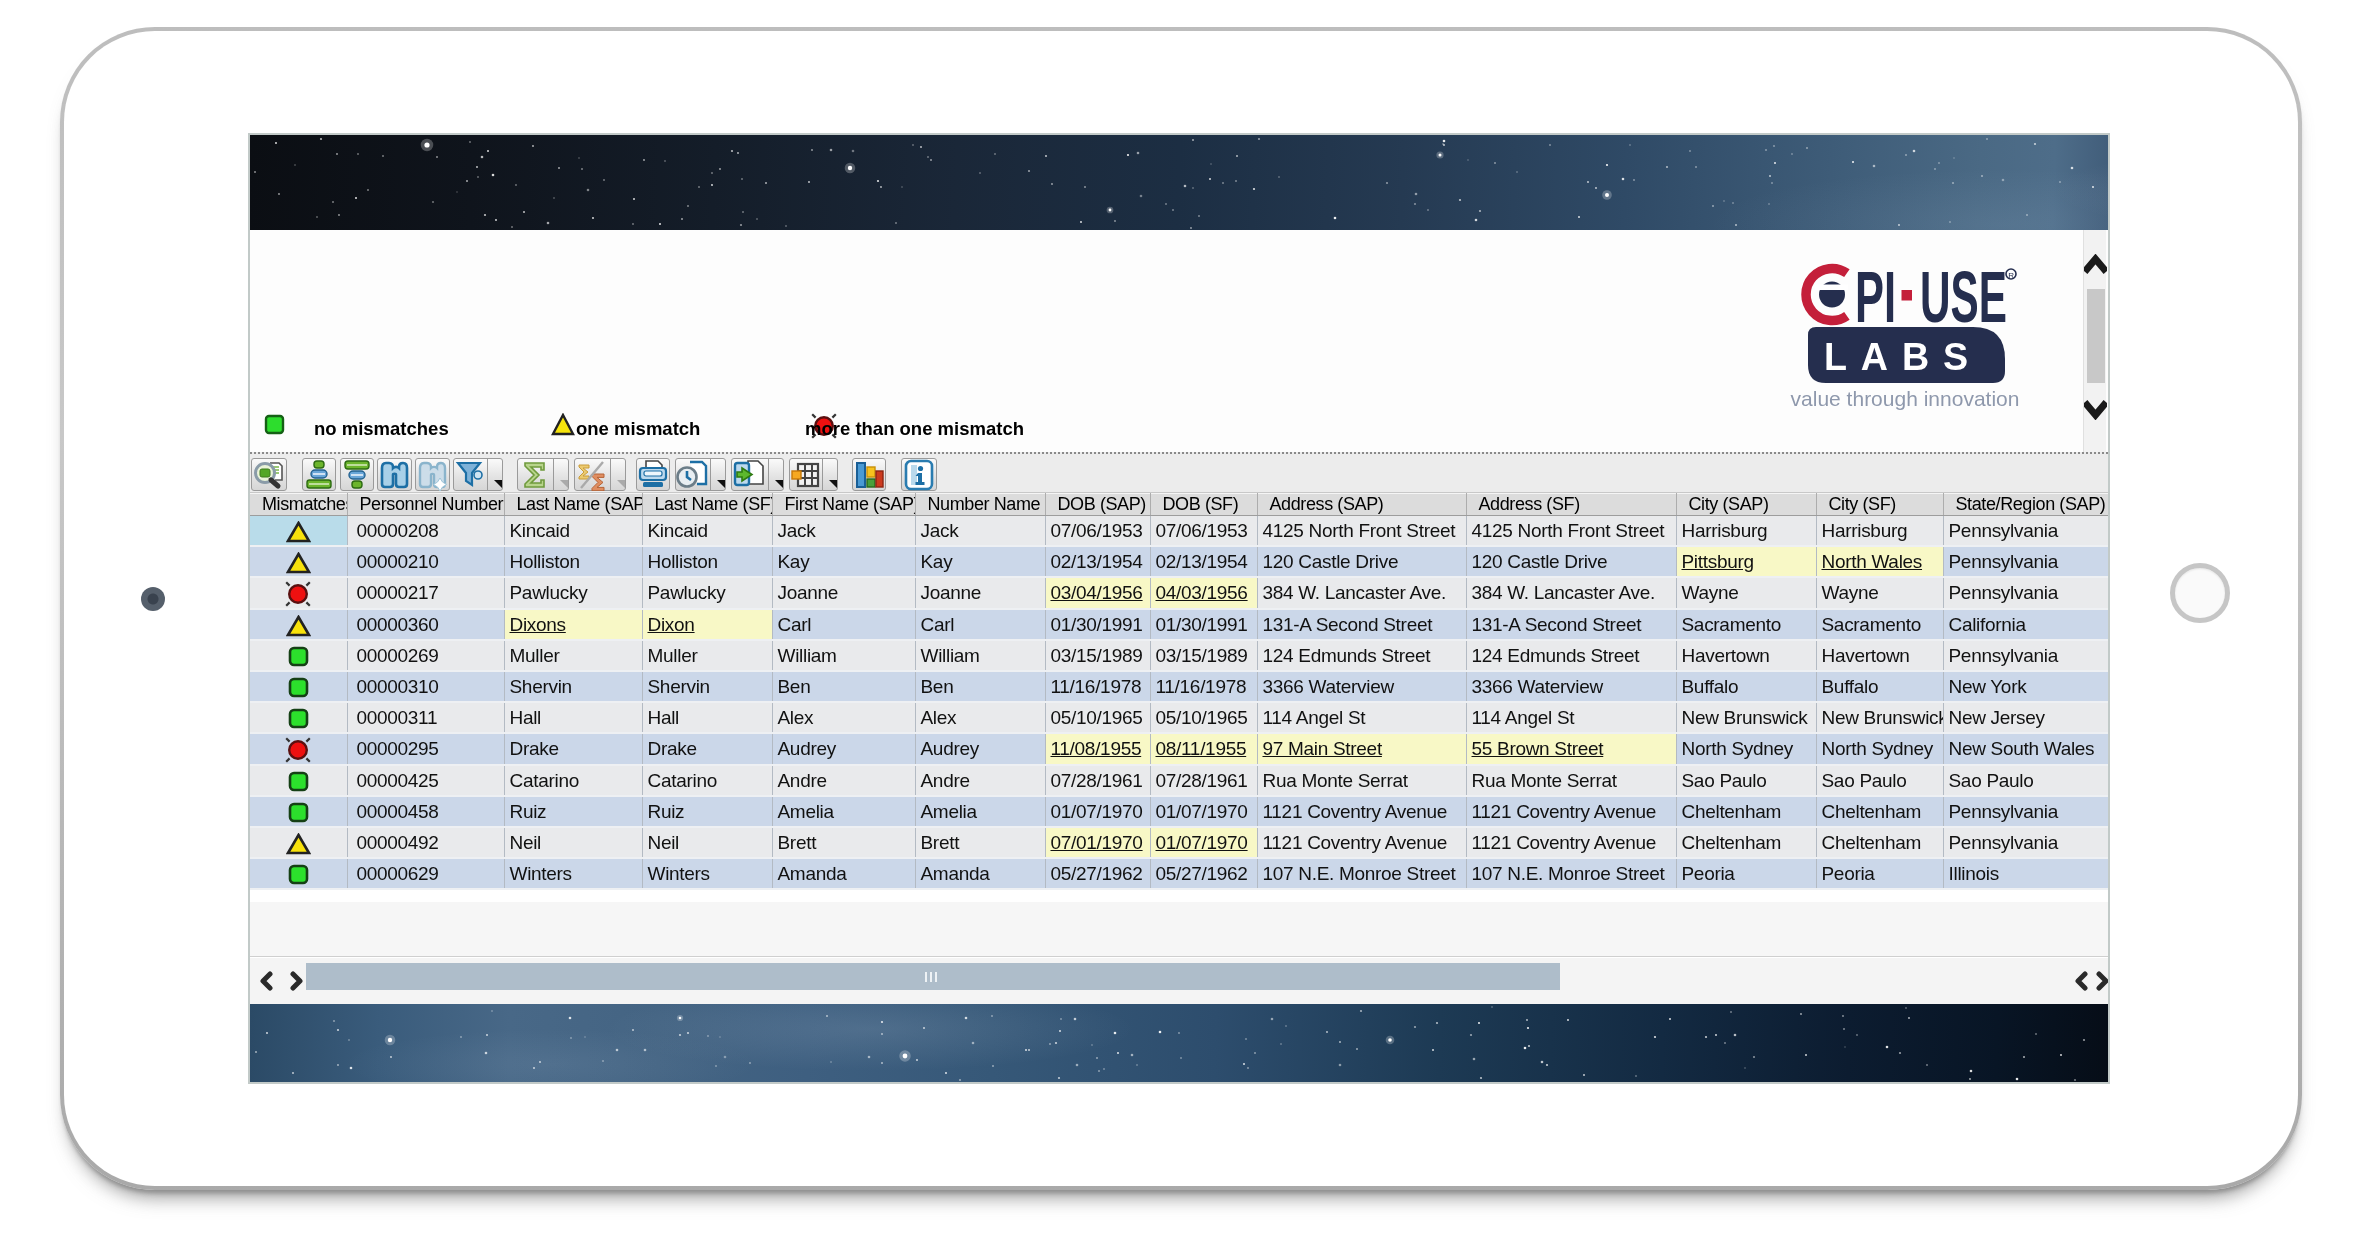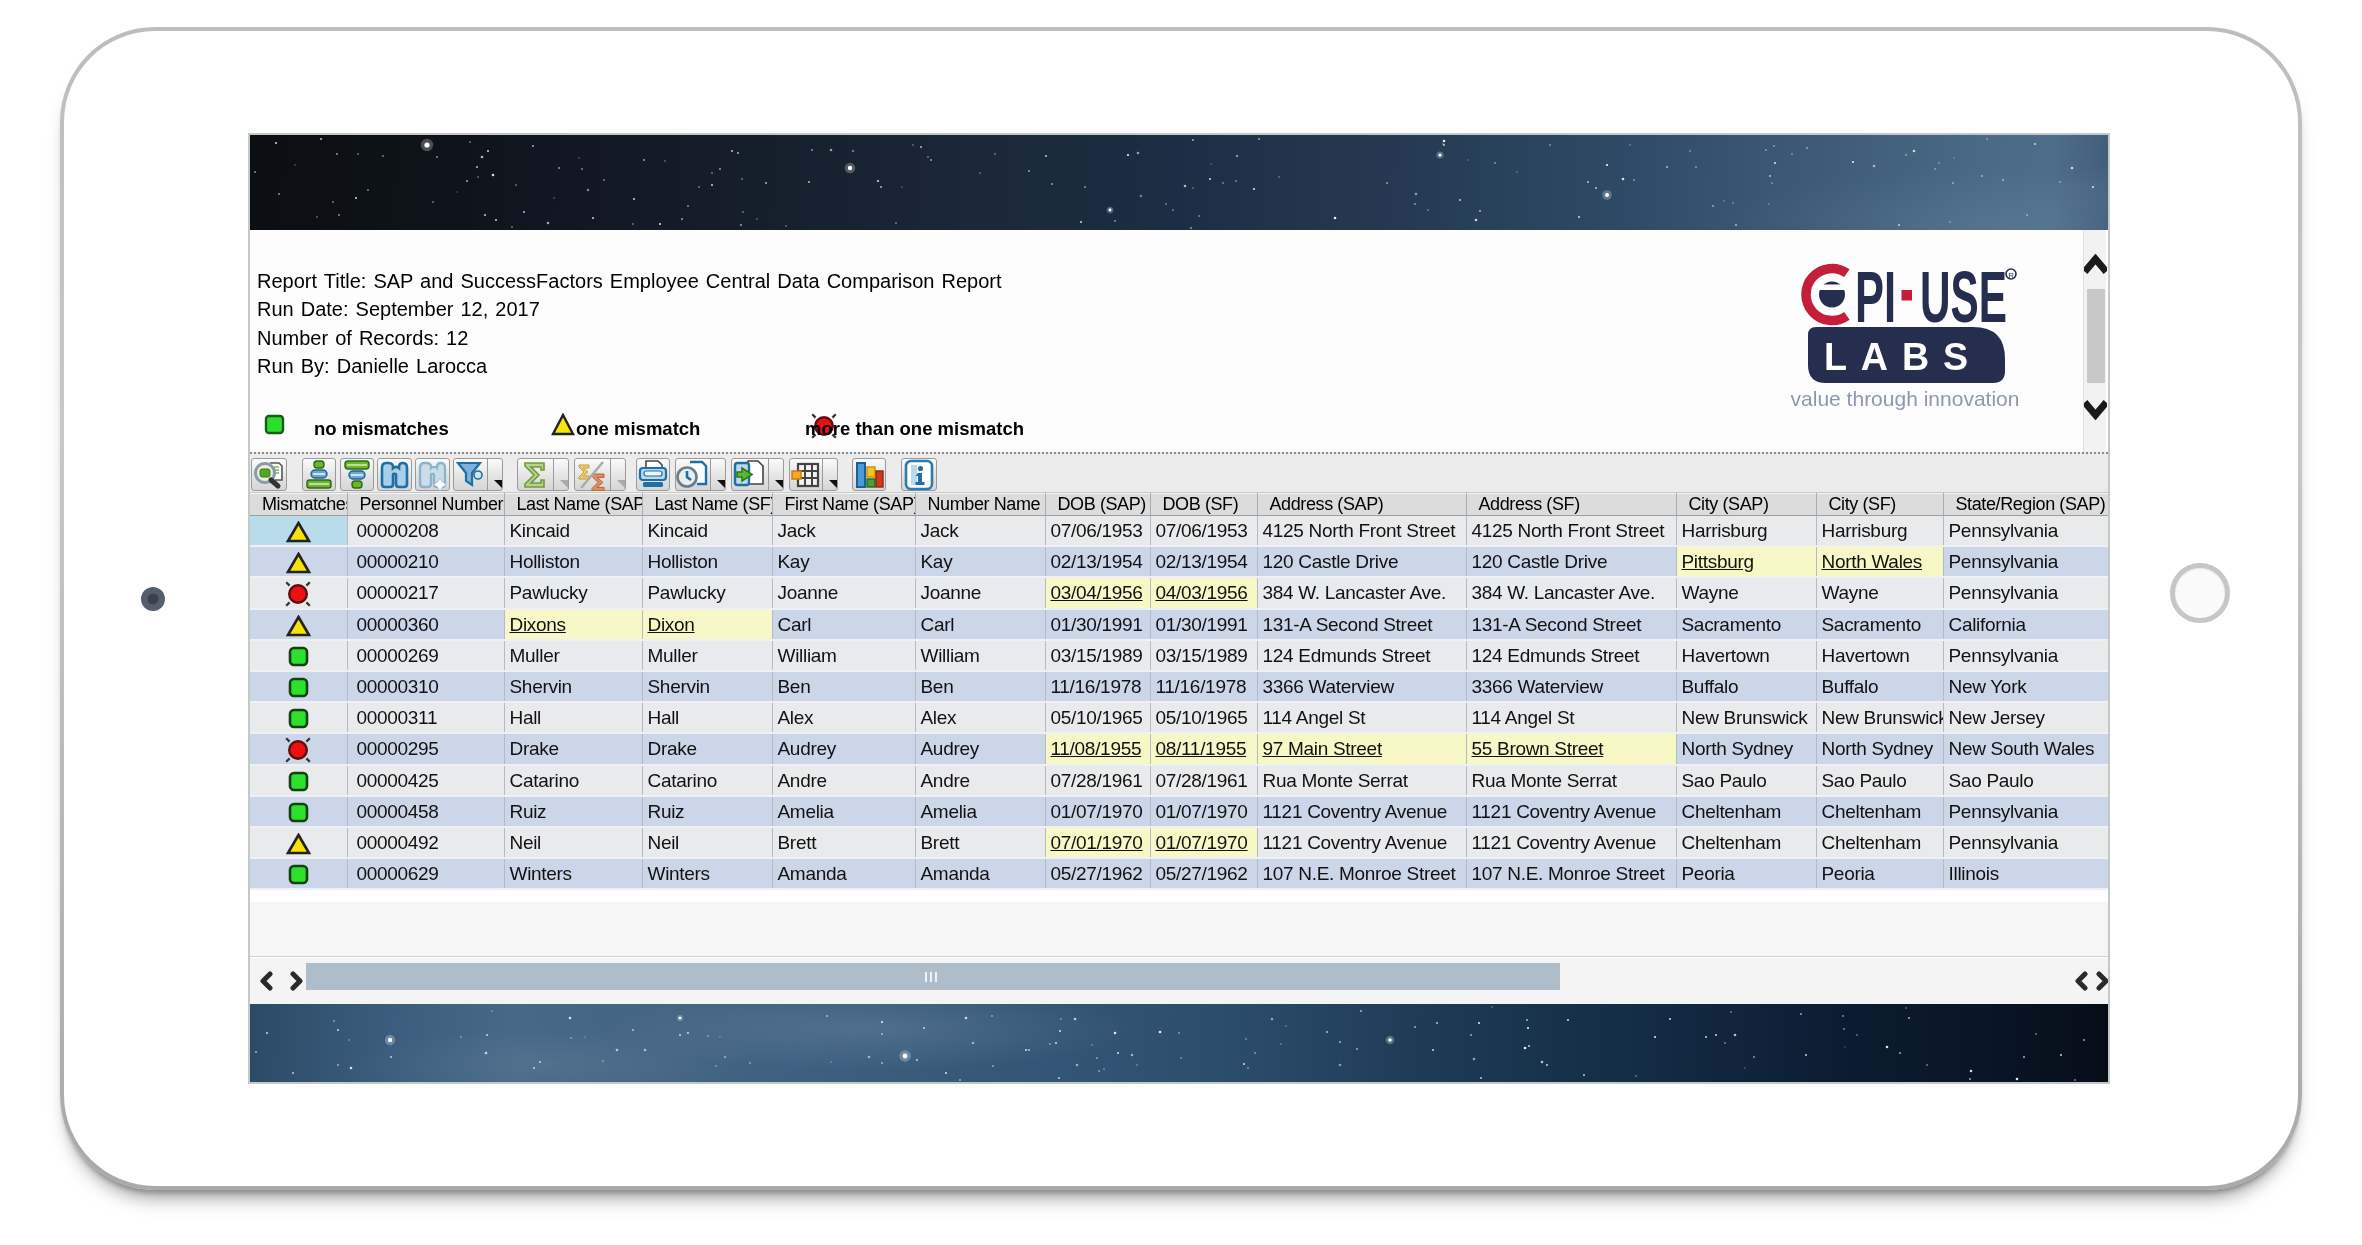--- a/index.html
+++ b/index.html
@@ -237,26 +237,20 @@
         <circle cx="1357" cy="60" r="2.0" fill="#fff"></circle>
         <circle cx="1357" cy="60" r="4.8" fill="#fff" opacity="0.25"></circle>
         <circle cx="1190" cy="20" r="1.5" fill="#fff"></circle>
         <circle cx="1190" cy="20" r="3.5999999999999996" fill="#fff" opacity="0.25"></circle>
         <circle cx="860" cy="75" r="1.4" fill="#fff"></circle>
         <circle cx="860" cy="75" r="3.36" fill="#fff" opacity="0.25"></circle>
       </svg>
     </div>
 
   <div id="header-area">
-    <div id="rpt-text">
-      Report Title: SAP and SuccessFactors Employee Central Data Comparison Report<br>
-      Run Date: September 12, 2017<br>
-      Number of Records: 12<br>
-      Run By: Danielle Larocca
-    </div>
 
     <svg class="abs" style="left:14px;top:184px" width="22" height="22">
         <rect x="2" y="2" width="17" height="17" rx="3" fill="#2ddd2d" stroke="#156015" stroke-width="2.4"></rect>
       </svg>
     <div class="legend" style="left:36px;margin-left:28px;">no mismatches</div>
     <svg class="abs" style="left:301px;top:183px" width="24" height="23">
         <polygon points="12,2 22,21 2,21" fill="#f6e40c" stroke="#222" stroke-width="2.4"></polygon>
       </svg>
     <div class="legend" style="left:326px;">one mismatch</div>
     <svg class="abs" style="left:560px;top:182px" width="28" height="28">

